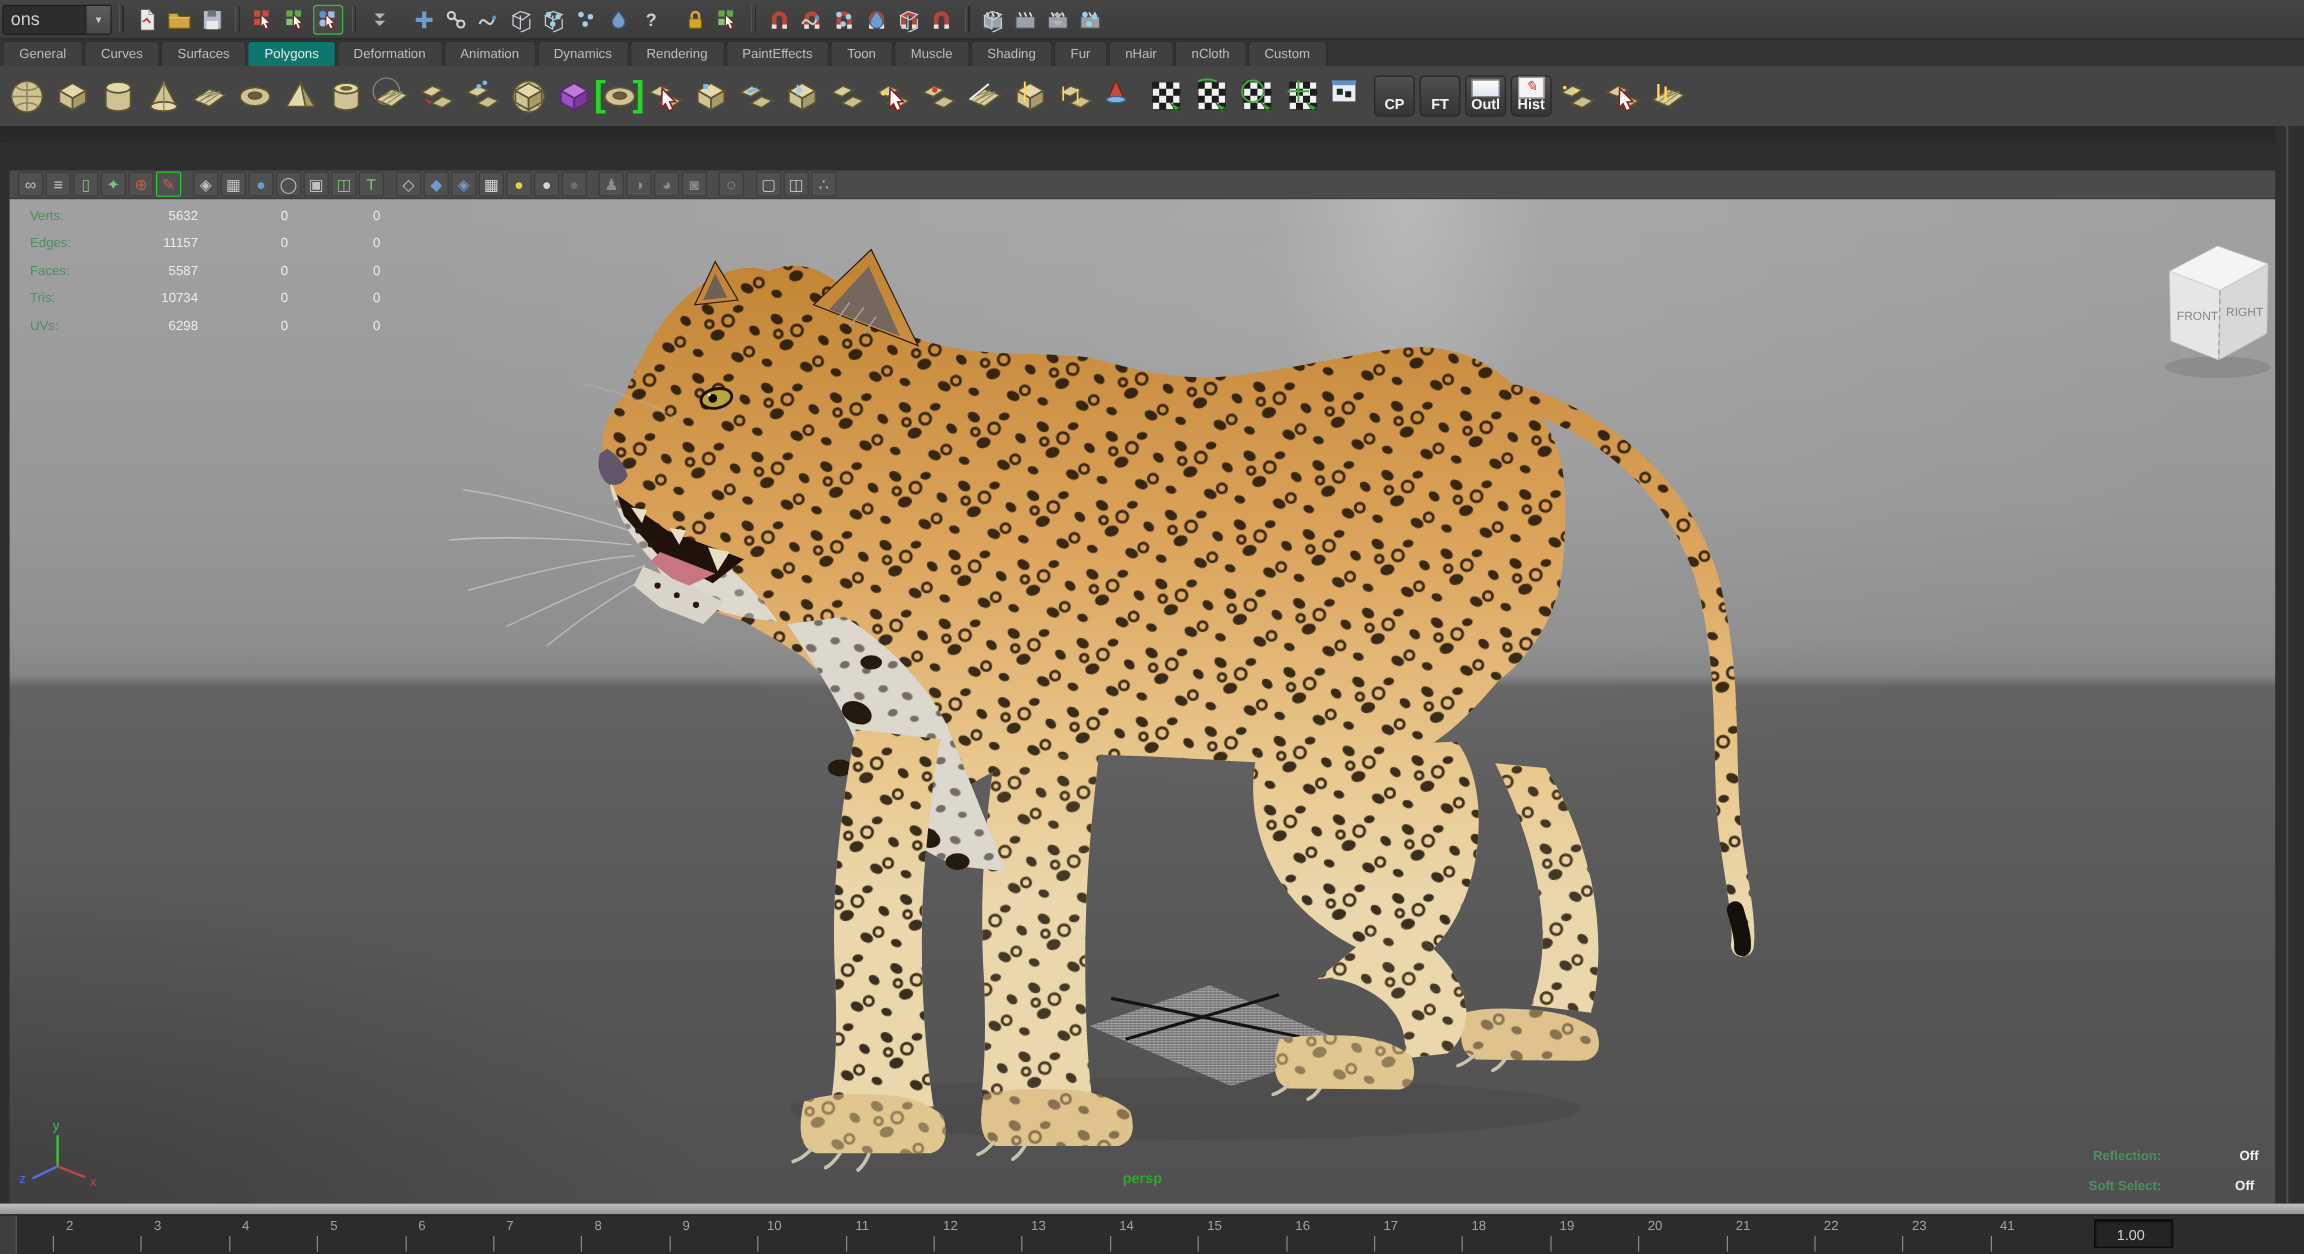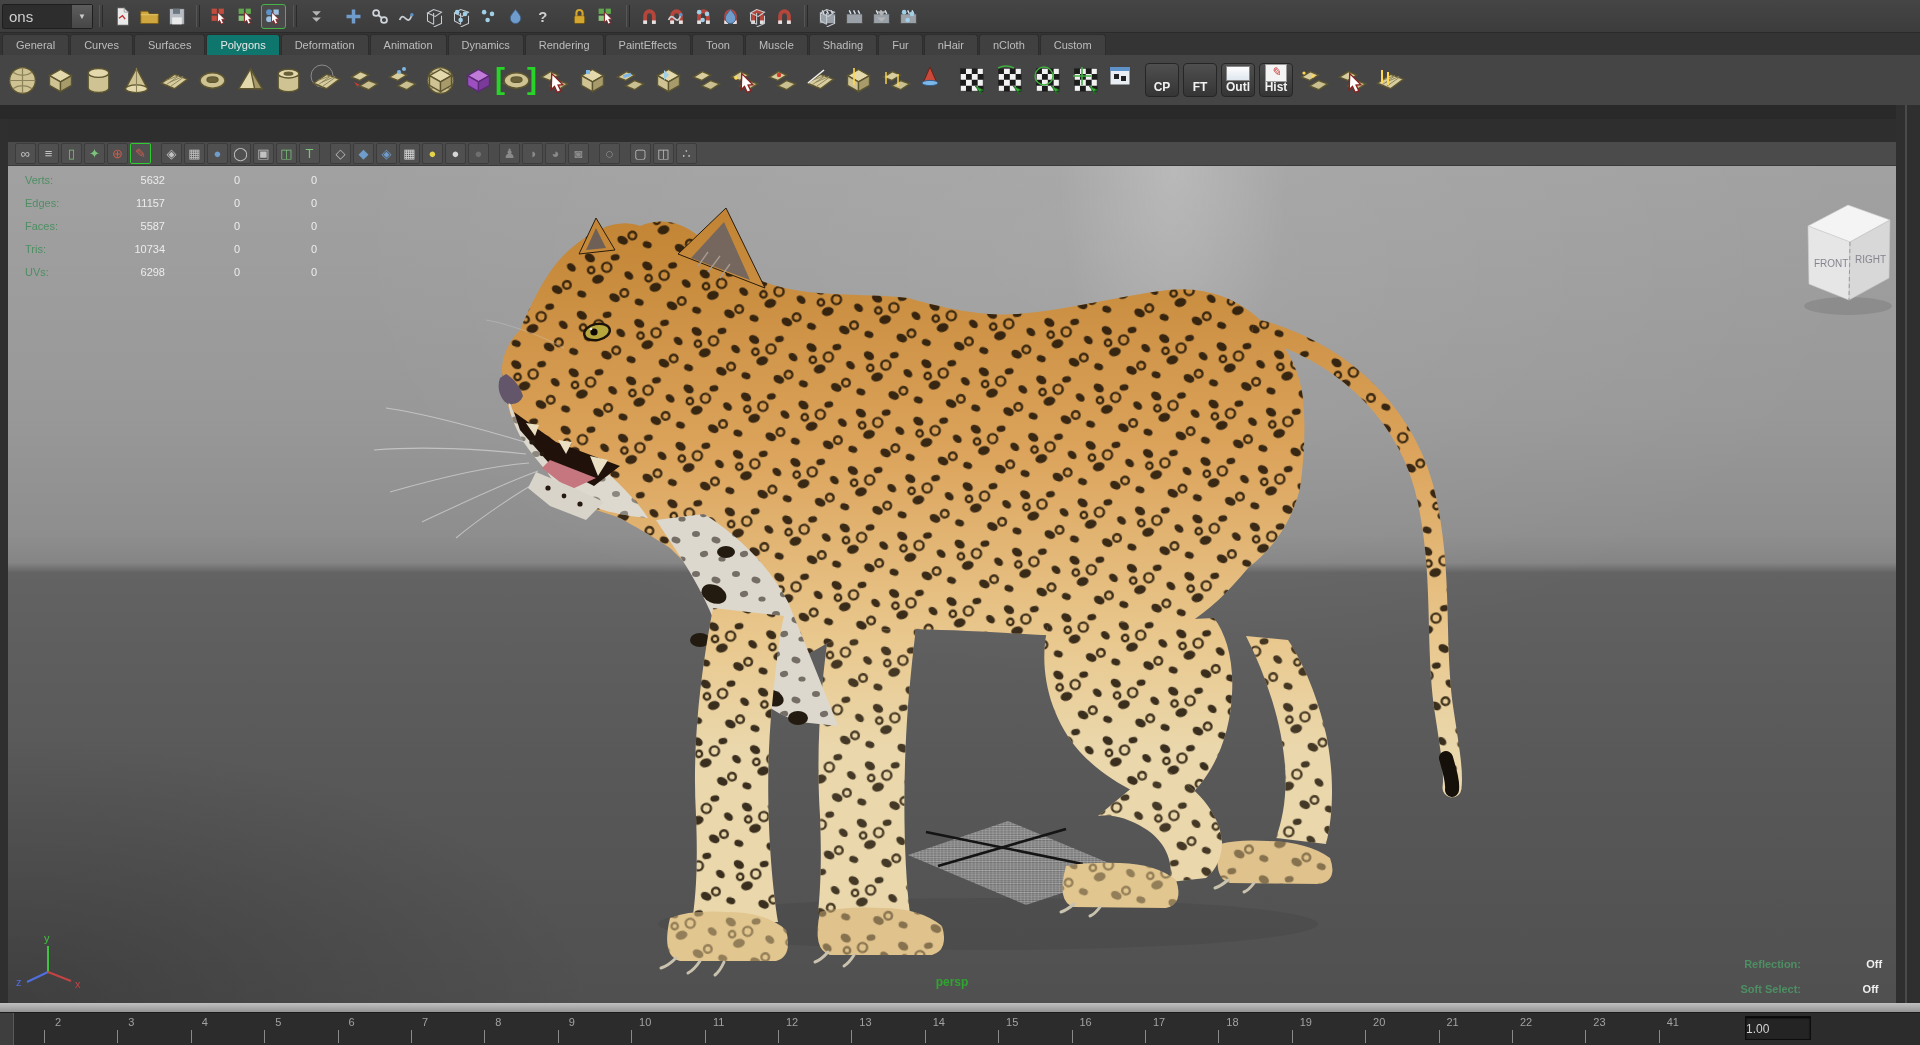--- a/index.html
+++ b/index.html
@@ -69,21 +69,21 @@
   #persp-label{position:absolute;left:50%;transform:translateX(-50%);bottom:14px;color:#2fa52f;font-size:12px;font-weight:bold;}
   .ovl-row{position:absolute;font-size:11px;font-weight:bold;}
   .ovl-row .lb{color:#4d8f63;} .ovl-row .v{color:#f0f0f0;position:absolute;}
   
   #light-bar{left:0;top:1003px;width:1920px;height:10px;background:linear-gradient(#c0c0c0,#949494);border-bottom:1px solid #1b1b1b;box-sizing:border-box;}
   #timeline{left:0;top:1013px;width:1920px;height:32px;background:#2c2c2c;}
   #playhead{position:absolute;left:0;top:0;width:13px;height:32px;background:#3e3e3e;border-right:1px solid #5a5a5a;}
   .tick{position:absolute;top:3px;width:40px;text-align:center;font-size:11px;color:#a2a2a2;}
   .tick::after{content:"";position:absolute;left:6px;top:14px;width:1px;height:13px;background:#8a8a8a;}
   #time-field{position:absolute;left:1745px;top:3px;width:66px;height:24px;background:#242424;border:1px solid #0d0d0d;
-    box-shadow:inset 0 1px 2px #000;color:#d2d2d2;font-size:12px;line-height:24px;padding-left:0;box-sizing:border-box;}
+    box-shadow:inset 0 1px 2px #000;color:#d2d2d2;font-size:12px;line-height:24px;padding-left:18px;box-sizing:border-box;}
 </style>
 </head>
 <body>
 
 <svg width="0" height="0" style="position:absolute">
   <defs>
     <symbol id="y-page" viewBox="0 0 24 24">
         <path d="M6 2h8l5 5v15H6z" fill="#e9e9e9" stroke="#4a4a4a"></path>
         <path d="M14 2v5h5" fill="none" stroke="#9a9a9a"></path>
         <path d="M8 14l4-3 3 4" stroke="#b33" fill="none" stroke-width="1.6"></path>

